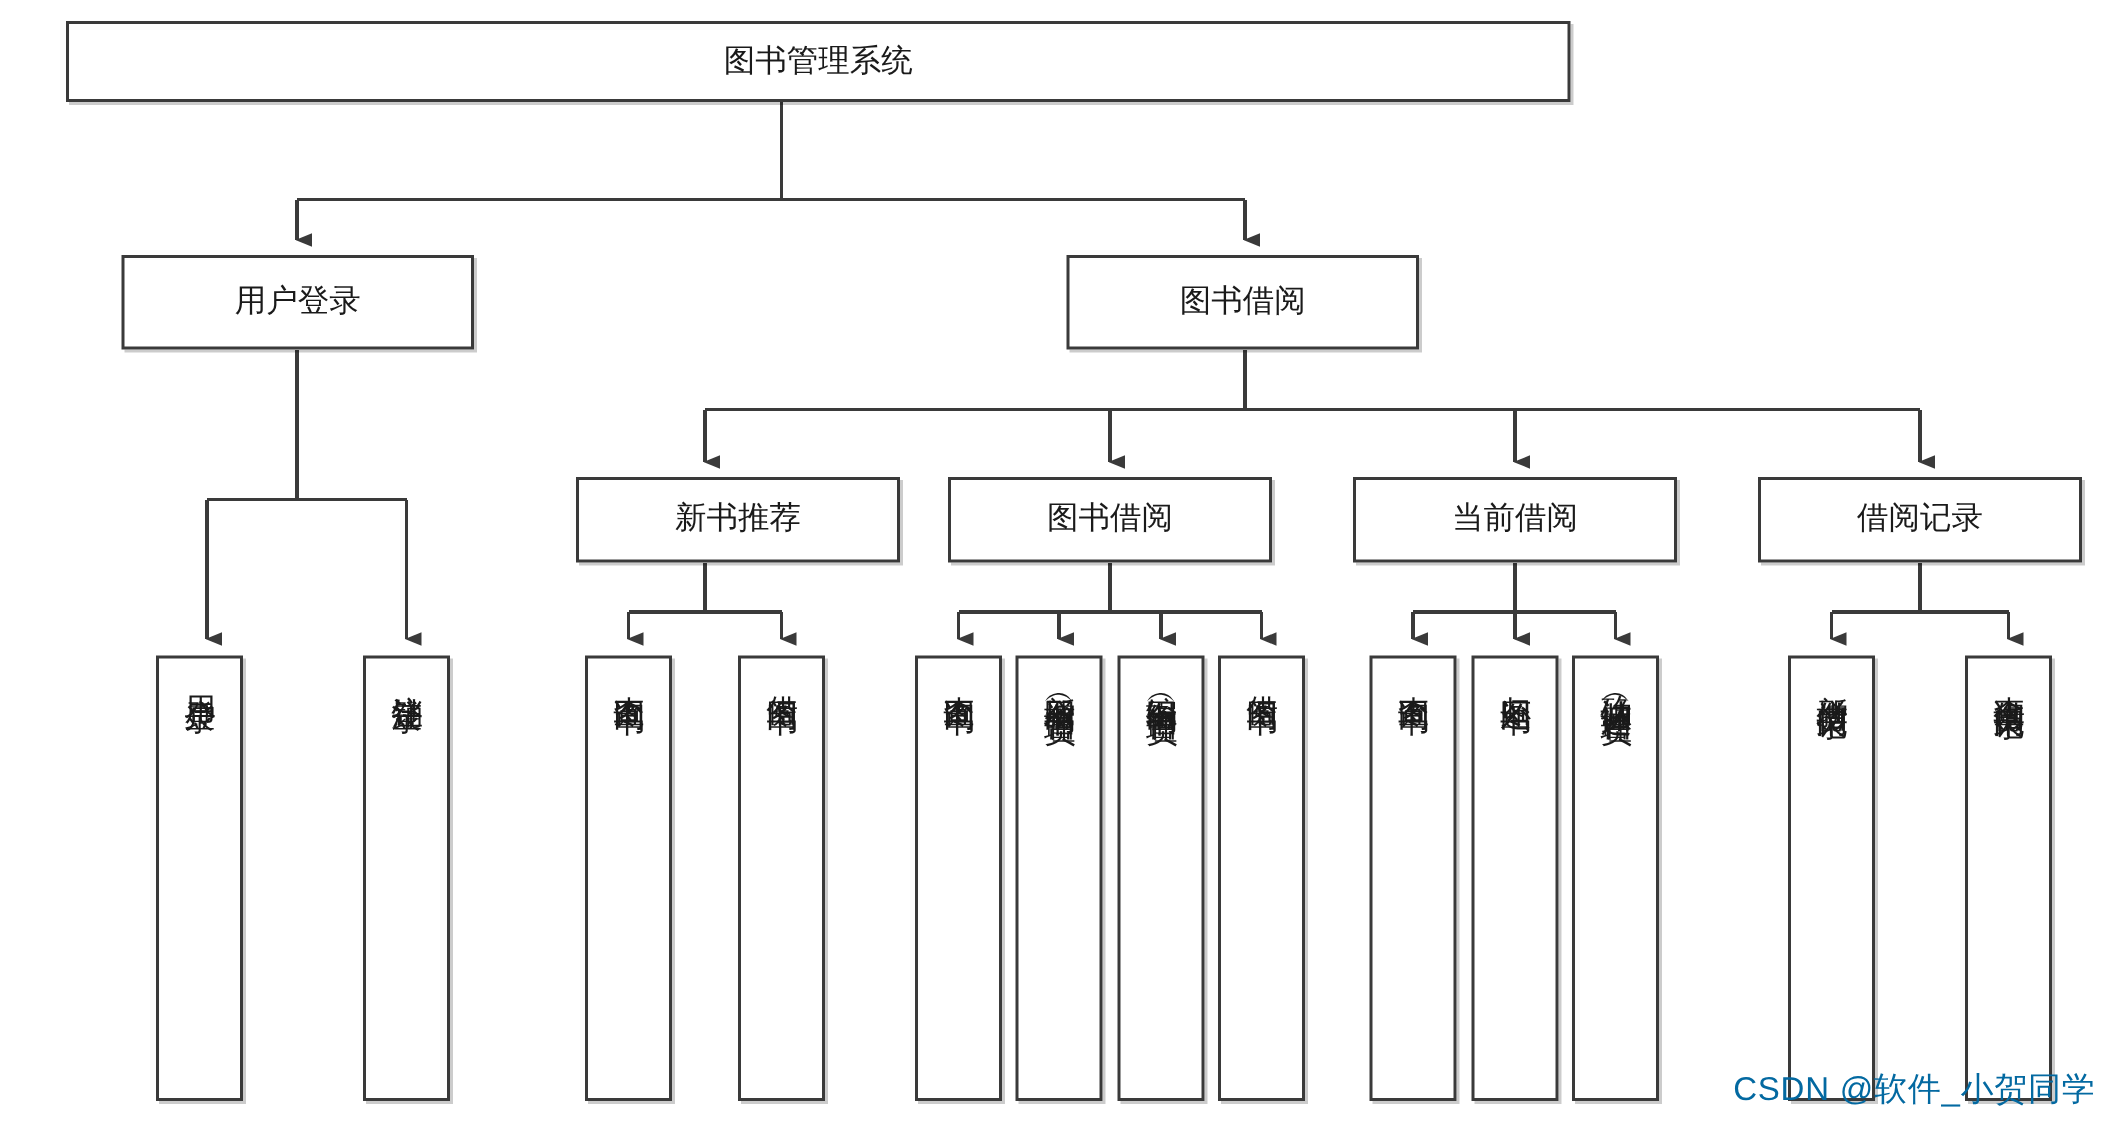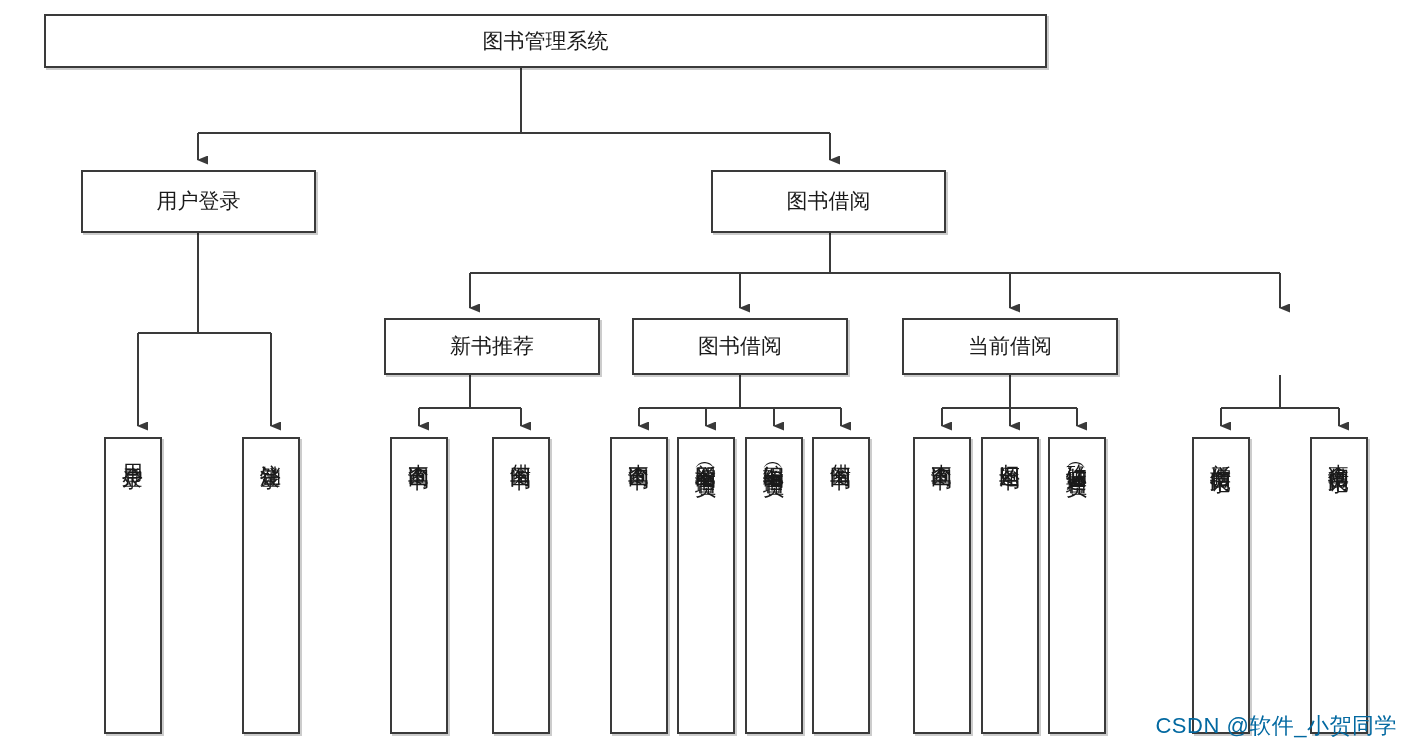--- a/index.html
+++ b/index.html
@@ -136,20 +136,23 @@
 
   <div class="node-box node-horizontal" style="left:384px; top:318px; width:216px; height:57px;">
     <span class="node-label">新书推荐</span>
   </div>
   <div class="node-box node-horizontal" style="left:632px; top:318px; width:216px; height:57px;">
     <span class="node-label">图书借阅</span>
   </div>
   <div class="node-box node-horizontal" style="left:902px; top:318px; width:216px; height:57px;align-items:center;">
     <span class="node-label">当前借阅</span>
   </div>
+  <div class="node-box node-horizontal" style="left:1172px; top:318px; width:216px; height:57px;">
+    <span class="node-label">借阅记录</span>
+  </div>
 
   <div class="node-box node-vertical" style="left:104px; top:437px; width:58px; height:297px;">
     <span class="node-label">用户登录</span>
   </div>
   <div class="node-box node-vertical" style="left:242px; top:437px; width:58px; height:297px;">
     <span class="node-label">注销登录</span>
   </div>
 
   <div class="node-box node-vertical" style="left:390px; top:437px; width:58px; height:297px;">
     <span class="node-label">查询图书</span>

